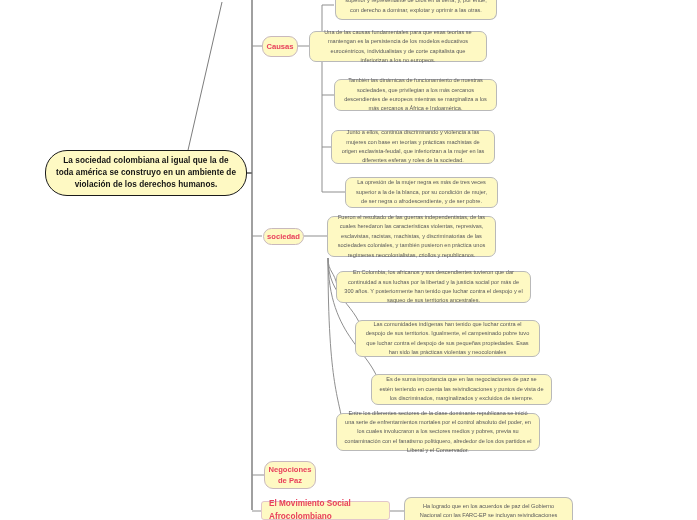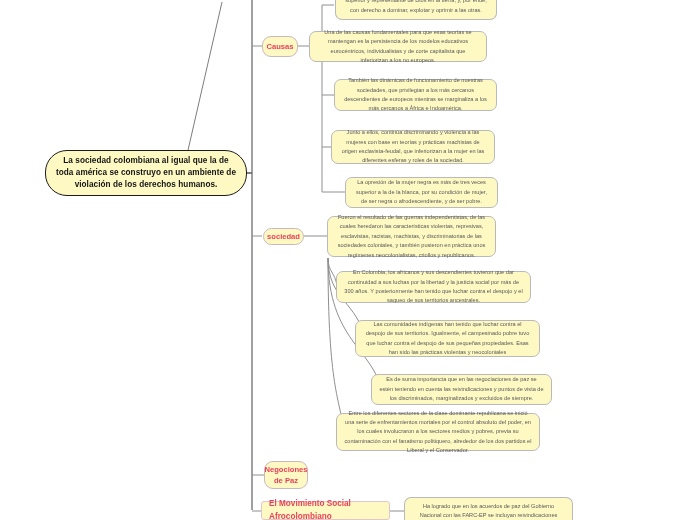--- a/index.html
+++ b/index.html
@@ -182,21 +182,21 @@
   </div>
 
   <div class="node leaf" style="left:371px; top:374px; width:181px; height:31px;">
     <span>Es de suma importancia que en las negociaciones de paz se estén teniendo en cuenta las reivindicaciones y puntos de vista de los discriminados, marginalizados y excluidos de siempre.</span>
   </div>
 
   <div class="node leaf" style="left:336px; top:413px; width:204px; height:38px;">
     <span>Entre los diferentes sectores de la clase dominante republicana se inició una serie de enfrentamientos mortales por el control absoluto del poder, en los cuales involucraron a los sectores medios y pobres, previa su contaminación con el fanatismo politiquero, alrededor de los dos partidos  el Liberal y el Conservador.</span>
   </div>
 
-  <div class="node cap" style="left:264px; top:461px; width:44px; height:28px;">
+  <div class="node cap" style="left:264px; top:461px; width:52px; height:28px;">
     <span>Negociones de Paz</span>
   </div>
 
   <div class="node cap wide" style="left:261px; top:501px; width:129px; height:19px;">
     <span>El Movimiento Social Afrocolombiano</span>
   </div>
 
   <div class="node leaf clip-bottom" style="left:404px; top:497px; width:169px; height:28px;">
     <span>Ha logrado que en los acuerdos de paz del Gobierno Nacional con las FARC-EP se incluyan reivindicaciones históricas importantes para el pueblo afrocolombiano.</span>
   </div>

